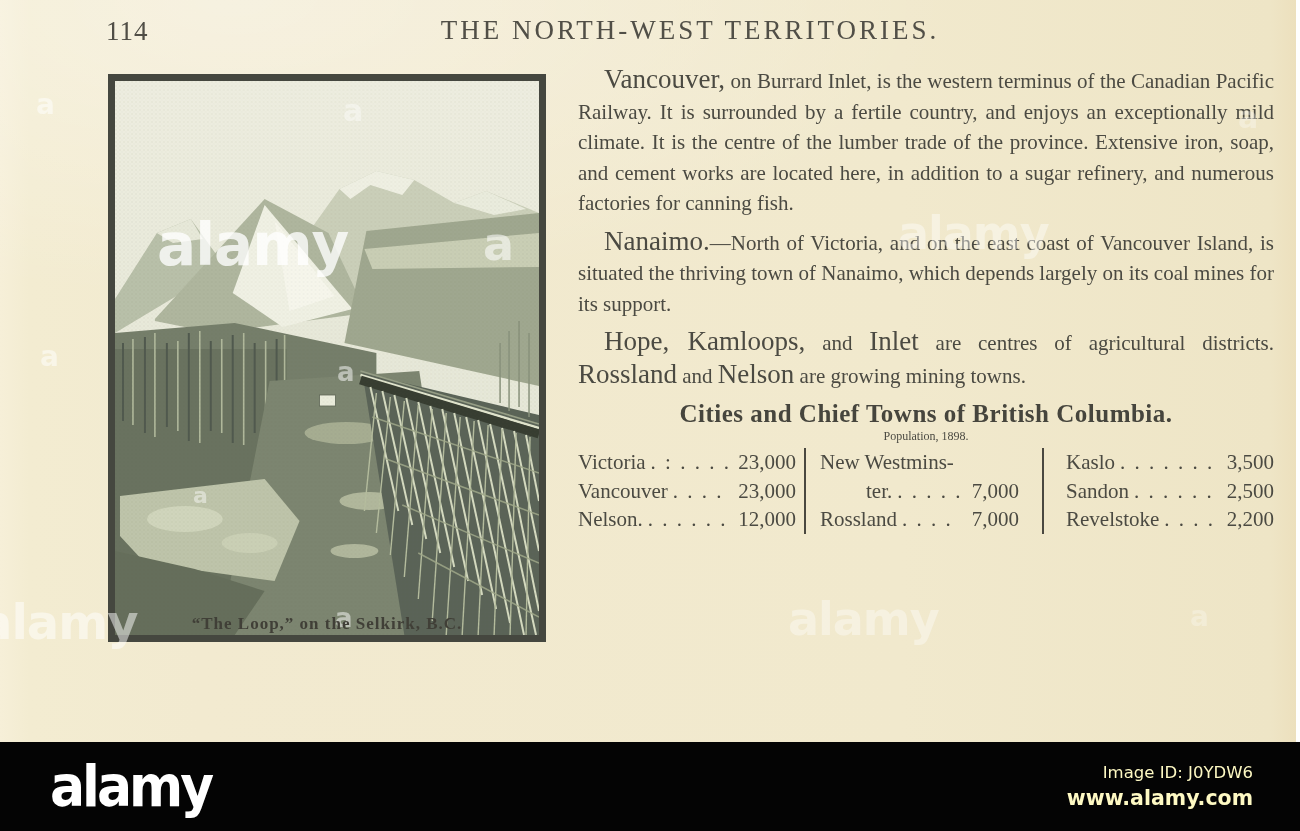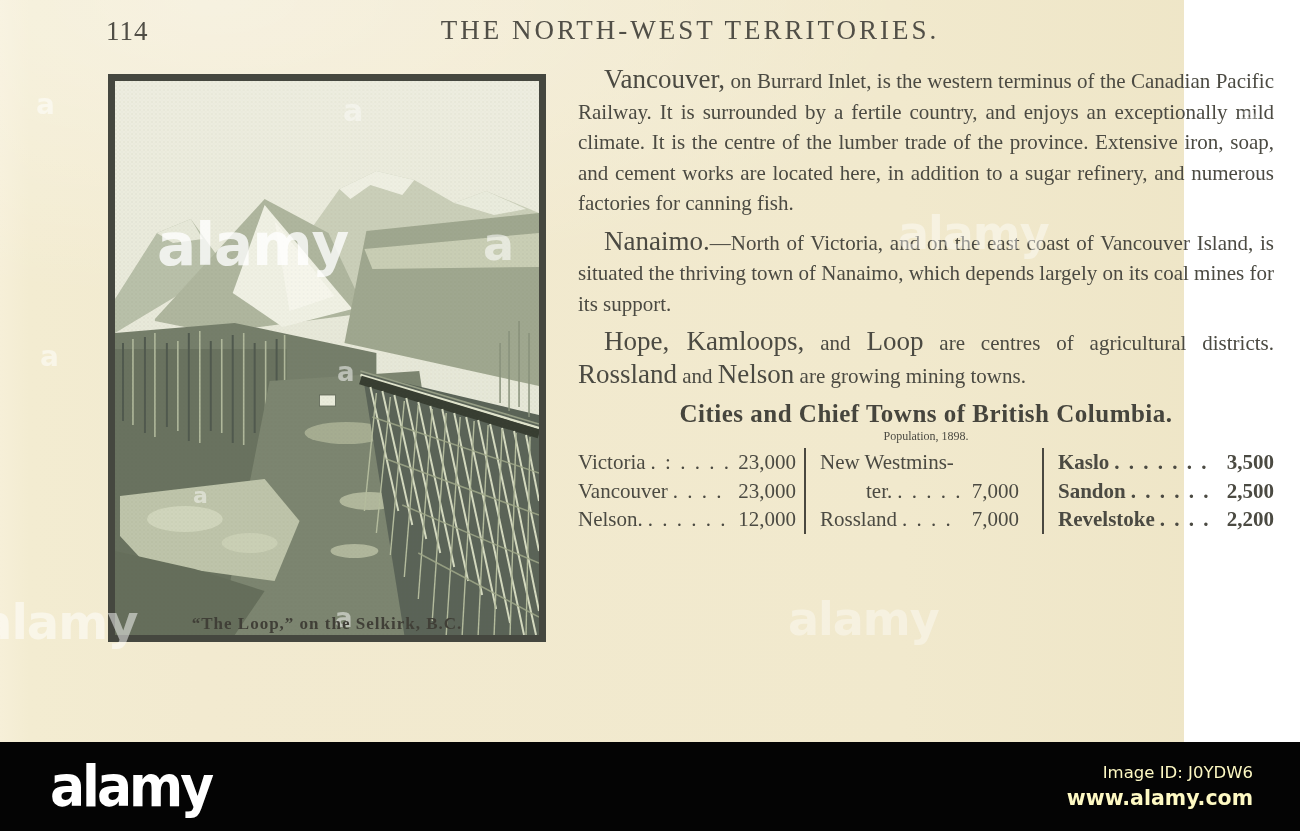--- a/index.html
+++ b/index.html
@@ -1,17 +1,17 @@
 <!DOCTYPE html>
 <html><head>
 <meta charset="utf-8">
 <style>
   html,body{margin:0;padding:0;}
   body{width:1300px;height:831px;overflow:hidden;font-family:"Liberation Serif",serif;}
-  #stage{position:relative;width:1184px;height:831px;
+  #stage{position:relative;width:1296px;height:831px;
     background:
       radial-gradient(1200px 500px at 18% 0%, rgba(255,255,255,0.35), rgba(255,255,255,0) 60%),
       linear-gradient(90deg, #f6efd8 0, #f3ecd1 30px, #f2ead0 200px, #f1e9cd 900px, #eee5c6 1270px, #ecdfbc 1300px),
       #f2ead0;
     color:#4b4a42;}
   
   .pagenum{position:absolute;left:106px;top:16px;font-size:27px;letter-spacing:1px;color:#504e46;}
   .runhead{position:absolute;left:110px;top:15px;width:1160px;text-align:center;
     font-size:27px;letter-spacing:3px;color:#514f47;}
   
@@ -27,21 +27,21 @@
     text-indent:26px;color:#4b4a42;}
   .lead{font-weight:normal;font-size:27px;}
   .sec-title{margin:9px 0 1px 0;text-align:center;font-size:25px;font-weight:bold;
     color:#46453d;letter-spacing:0.5px;}
   .sec-sub{margin:0 0 4px 0;text-align:center;font-size:12px;color:#4b4a42;}
   
   .ptable{display:flex;font-size:21px;line-height:28.5px;color:#4b4a42;}
   .pcol{box-sizing:border-box;}
   .pcol1{width:226px;padding-right:8px;}
   .pcol2{width:238px;border-left:2px solid #4a4840;padding:0 23px 0 14px;}
-  .pcol3{width:232px;border-left:2px solid #4a4840;padding-left:14px;font-weight:bold;}
+  .pcol3{width:232px;border-left:2px solid #4a4840;padding-left:22px;}
   .trow{display:flex;align-items:baseline;}
   .tname{white-space:pre;}
   .tname.indent{margin-left:46px;}
   .tdots{flex:1;overflow:hidden;white-space:nowrap;padding:0 5px;letter-spacing:2px;}
   .tval{min-width:58px;text-align:right;white-space:pre;}
   
   .wm{position:absolute;color:#fff;font-family:"DejaVu Sans",sans-serif;font-weight:bold;
     pointer-events:none;letter-spacing:-1px;}
   
   .footer{position:absolute;left:0;top:742px;width:1300px;height:89px;background:#040404;
@@ -188,21 +188,21 @@
     <div class="wm" style="left:228px;top:12px;font-size:30px;color:rgba(255,255,255,0.40);">a</div>
     <div class="wm" style="left:222px;top:276px;font-size:26px;color:rgba(255,255,255,0.50);">a</div>
     <div class="wm" style="left:78px;top:402px;font-size:22px;color:rgba(255,255,255,0.45);">a</div>
     <div class="wm" style="left:220px;top:522px;font-size:26px;color:rgba(255,255,255,0.50);">a</div>
   </div>
   <div class="caption">“The Loop,” on the Selkirk, B.C.</div>
 
   <div class="col">
     <p><span class="lead">Vancouver,</span><span> on Burrard Inlet, is the western terminus of the Canadian Pacific Railway.  It is surrounded by a fertile country, and enjoys an exceptionally mild climate.  It is the centre of the lumber trade of the province.  Extensive iron, soap, and cement works are located here, in addition to a sugar refinery, and numerous factories for canning fish.</span></p>
     <p><span class="lead">Nanaimo.</span><span>—North of Victoria, and on the east coast of Vancouver Island, is situated the thriving town of Nanaimo, which depends largely on its coal mines for its support.</span></p>
-    <p><span class="lead">Hope, Kamloops,</span><span> and </span><span class="lead">Loop</span><span> are centres of agricultural districts.  </span><span class="lead">Rossland</span><span> and </span><span class="lead">Nelson</span><span> are growing mining towns.</span></p>
+    <p><span class="lead">Hope, Kamloops,</span><span> and </span><span class="lead">Inlet</span><span> are centres of agricultural districts.  </span><span class="lead">Rossland</span><span> and </span><span class="lead">Nelson</span><span> are growing mining towns.</span></p>
 
     <div class="sec-title">Cities and Chief Towns of British Columbia.</div>
     <div class="sec-sub">Population, 1898.</div>
 
     <div class="ptable">
       <div class="pcol pcol1">
         <div class="trow">
             <span class="tname">Victoria</span>
             <span class="tdots">. : . . . .</span>
             <span class="tval">23,000</span>

